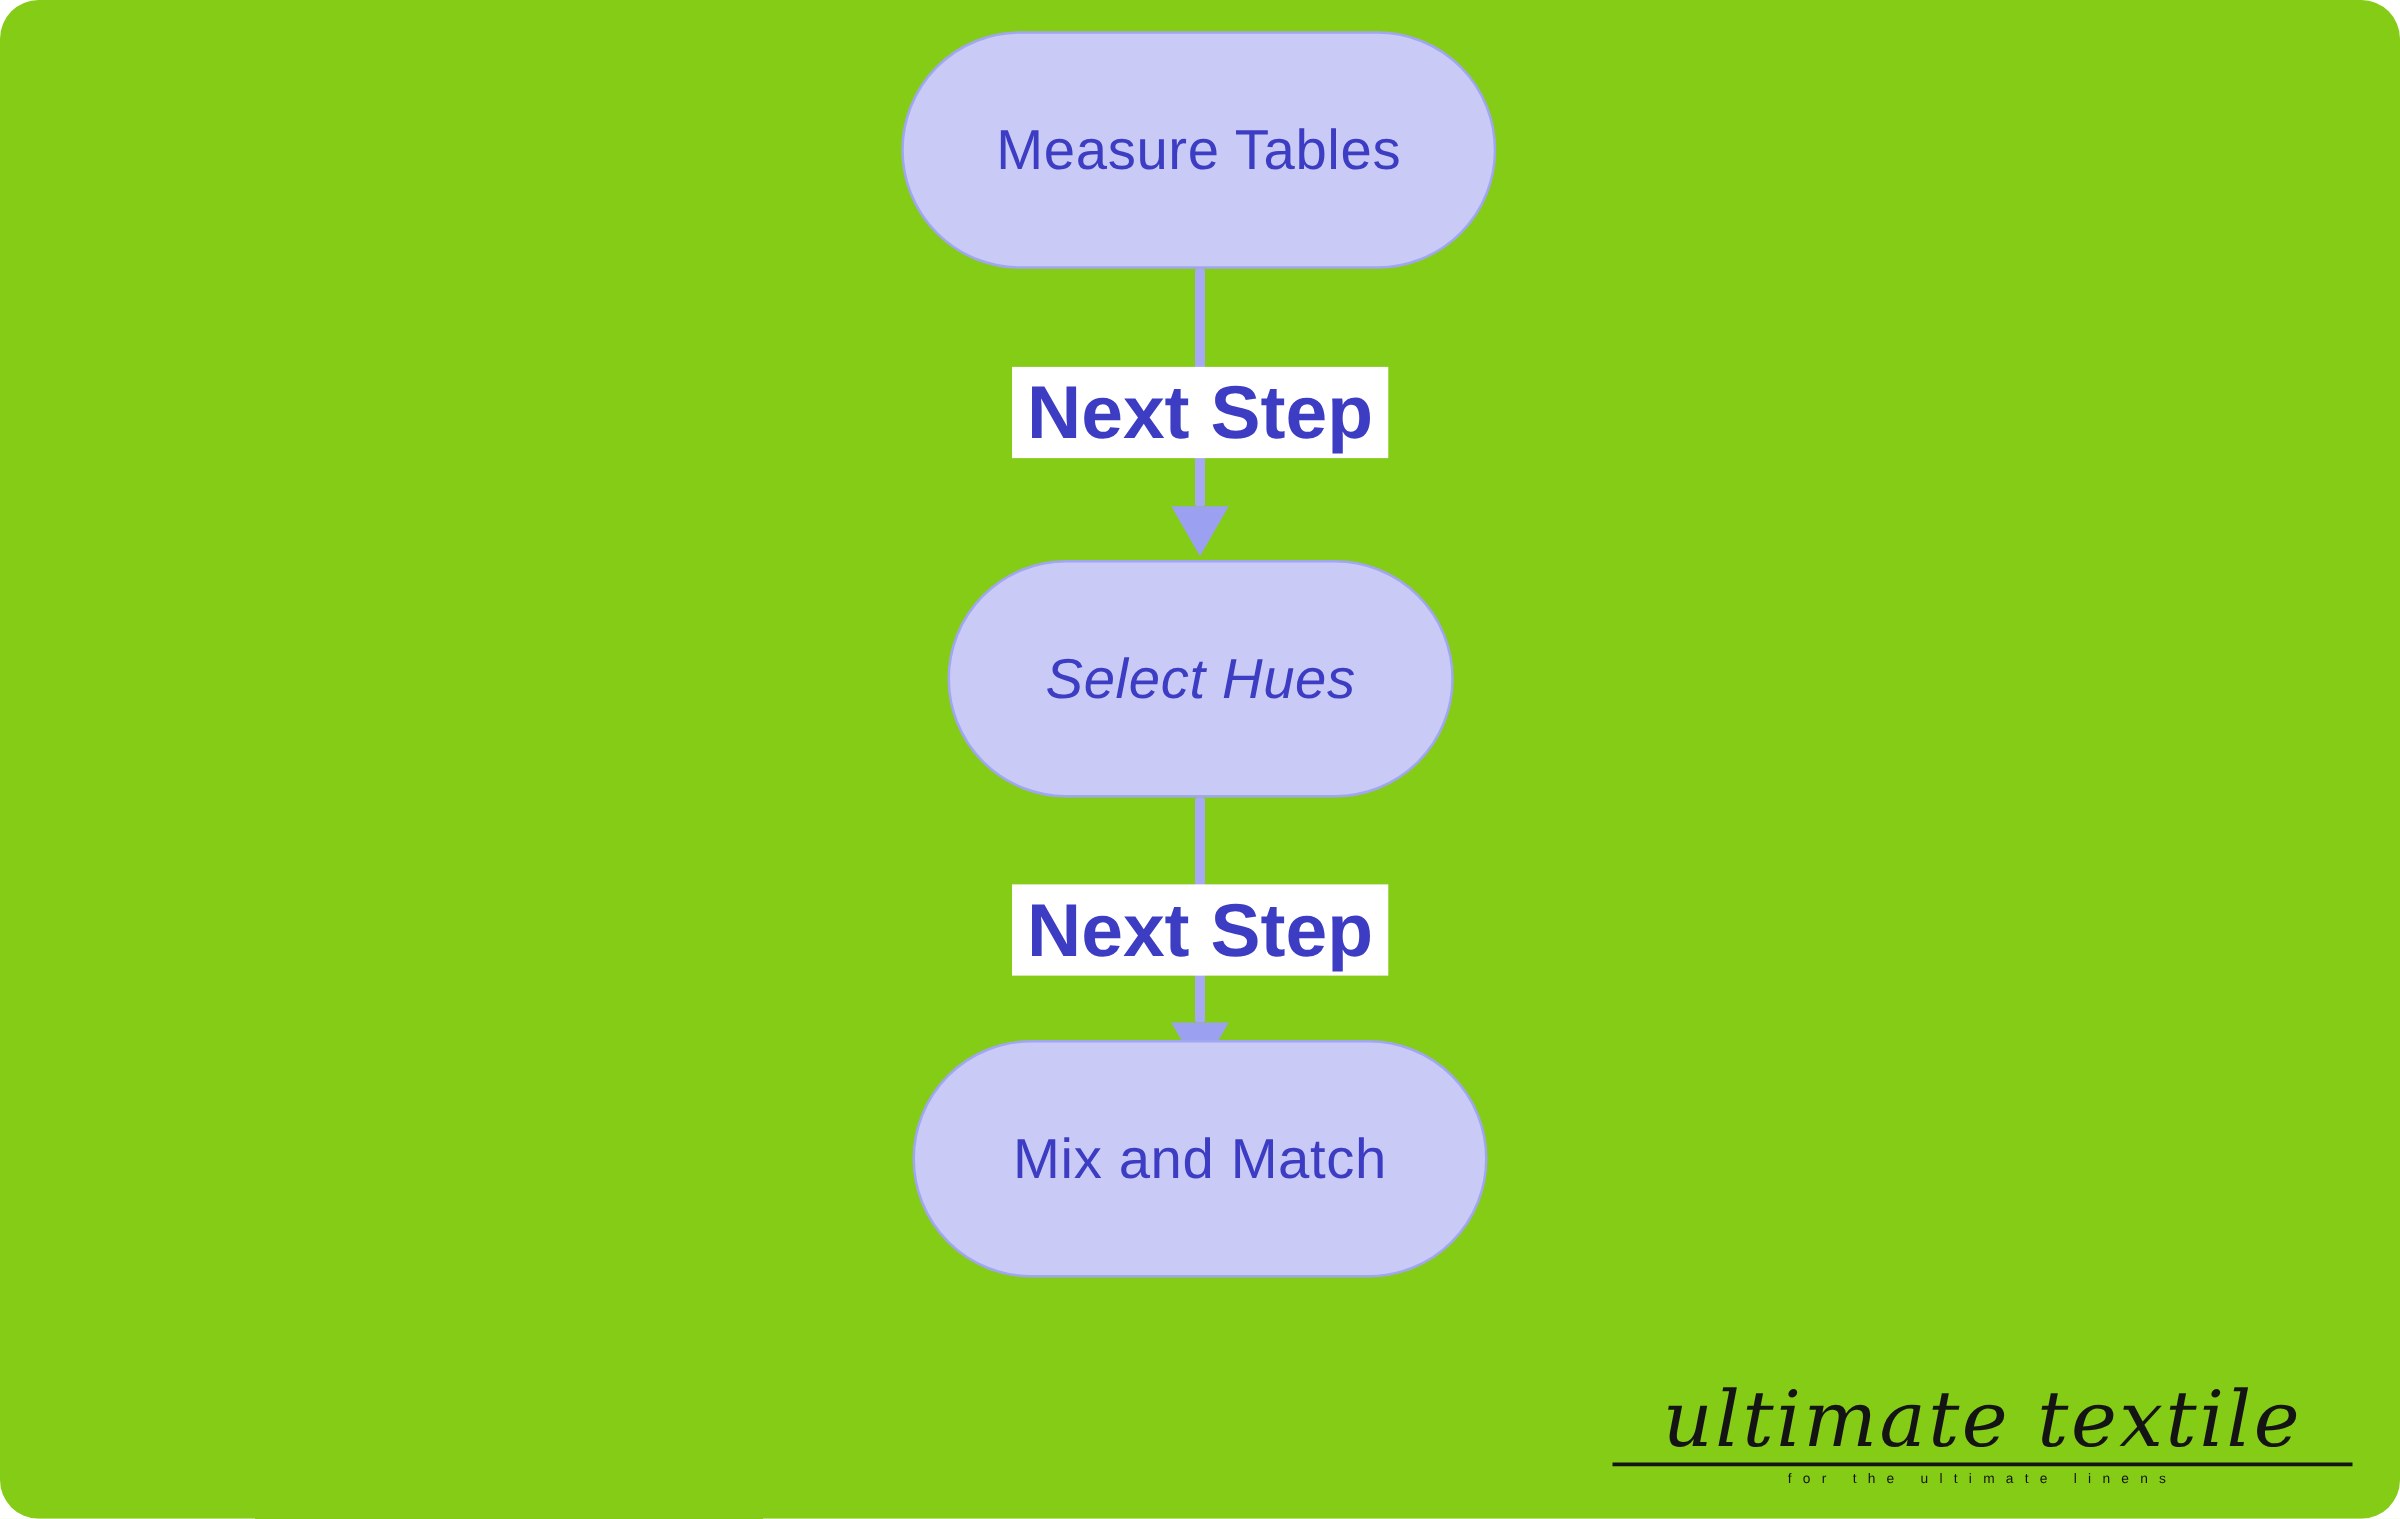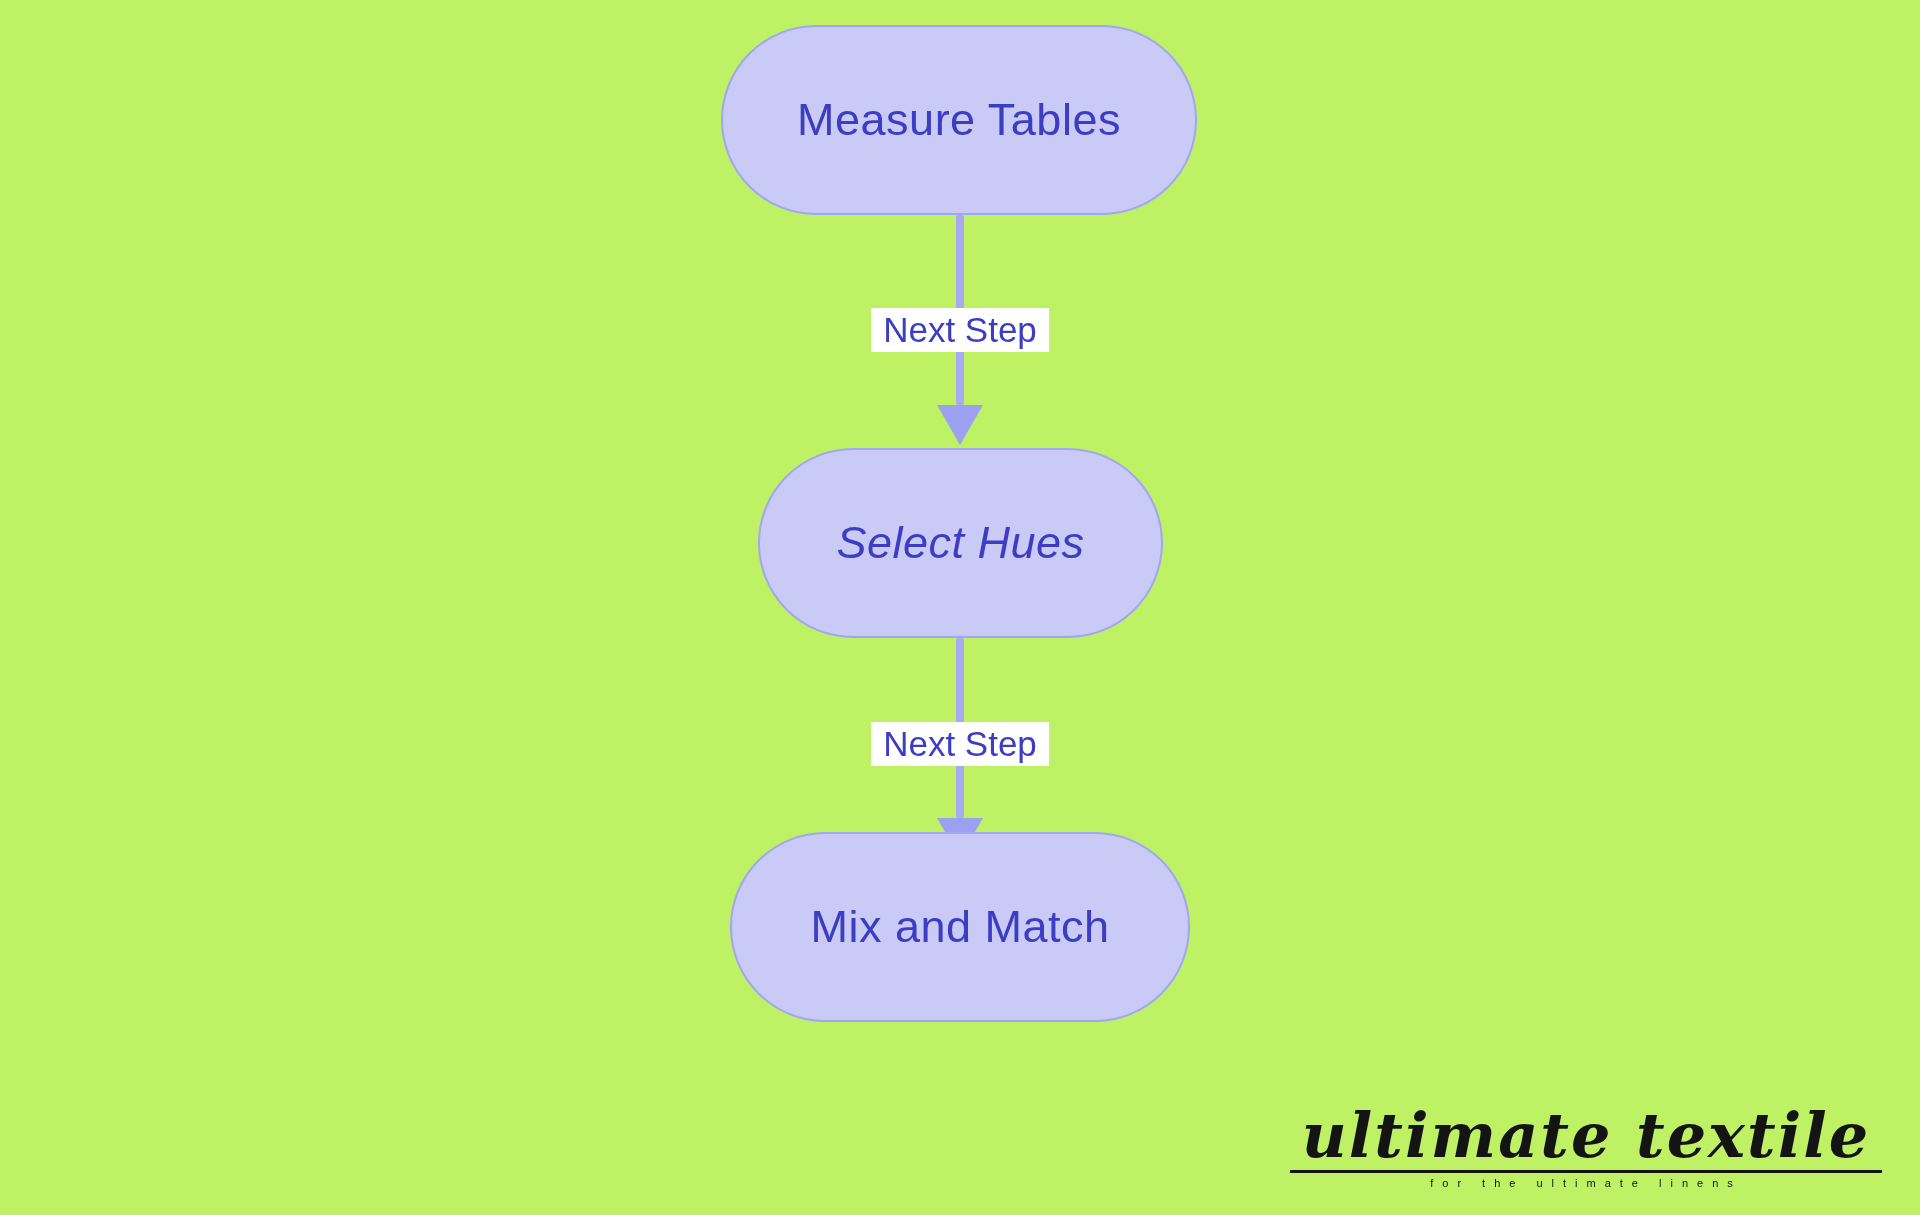--- a/index.html
+++ b/index.html
@@ -5,22 +5,23 @@
   html, body {
     margin: 0;
     padding: 0;
     background: #ffffff;
     font-family: "Liberation Sans", sans-serif;
   }
   .canvas {
     position: relative;
     width: 1920px;
     height: 1215px;
-    background: #bef264;
+    background: #84cc16;
     overflow: hidden;
+    border-radius: 31px;
   }
 
   
   .flow-node {
     position: absolute;
     height: 190px;
     border-radius: 95px;
     background: #c9caf6;
     border: 2px solid #a1a6f1;
     box-sizing: border-box;
@@ -62,22 +63,22 @@
   .edge-arrowhead-1 { top: 405px; }
   .edge-arrowhead-2 { top: 818px; }
 
   .edge-label {
     position: absolute;
     left: 960px;
     transform: translate(-50%, -50%);
     background: #ffffff;
     padding: 2px 12px;
     color: #3c3dc3;
-    font-size: 35px;
-    font-weight: 400;
+    font-size: 60px;
+    font-weight: 700;
     white-space: nowrap;
     z-index: 2;
   }
   .edge-label-1 { top: 330px; }
   .edge-label-2 { top: 744px; }
 
   
   .brand-logo {
     position: absolute;
     left: 1290px;
@@ -87,21 +88,20 @@
     color: #141414;
   }
   .brand-script {
     font-family: "DejaVu Serif", serif;
     font-style: italic;
     font-size: 62px;
     line-height: 64px;
     letter-spacing: 2px;
     white-space: nowrap;
     color: #141414;
-    font-weight: bold;
   }
   .brand-underline {
     width: 100%;
     height: 0;
     border-top: 3px solid #141414;
     margin: 2px 0 4px 0;
   }
   .brand-tagline {
     font-family: "Liberation Sans", sans-serif;
     font-size: 11px;

